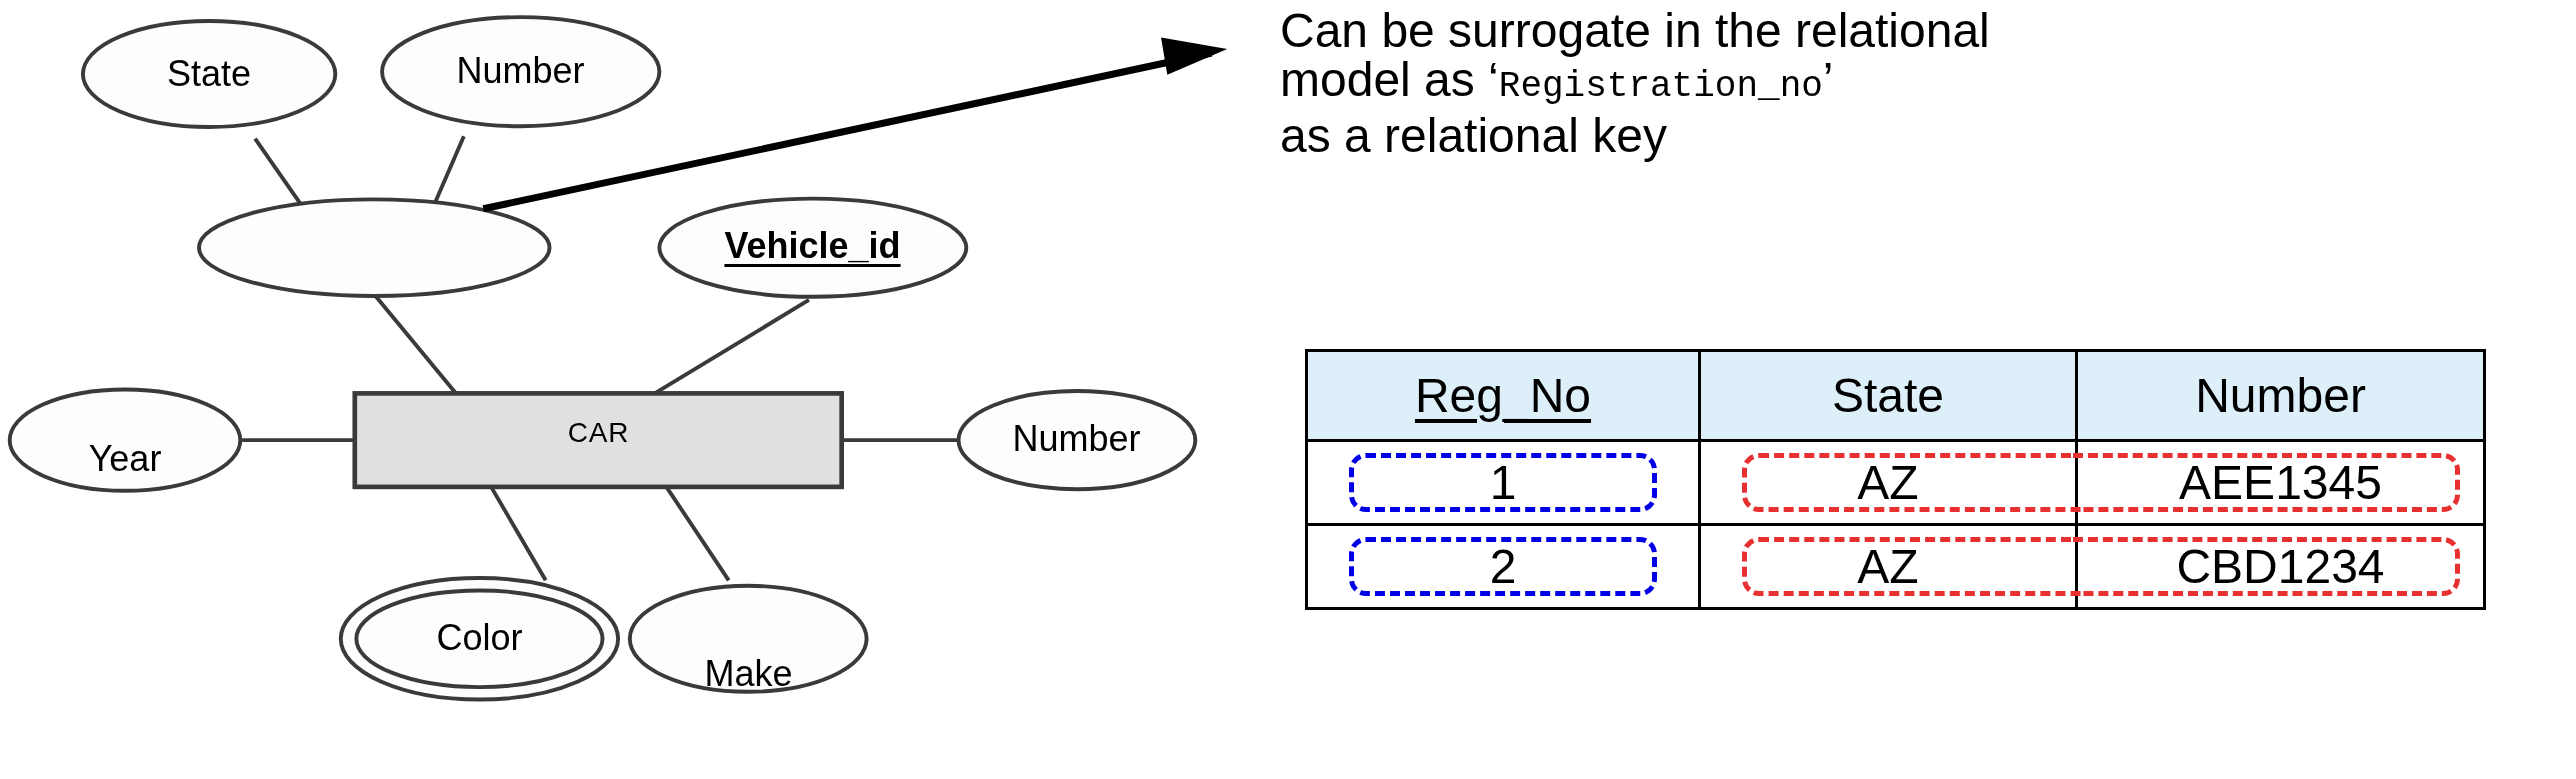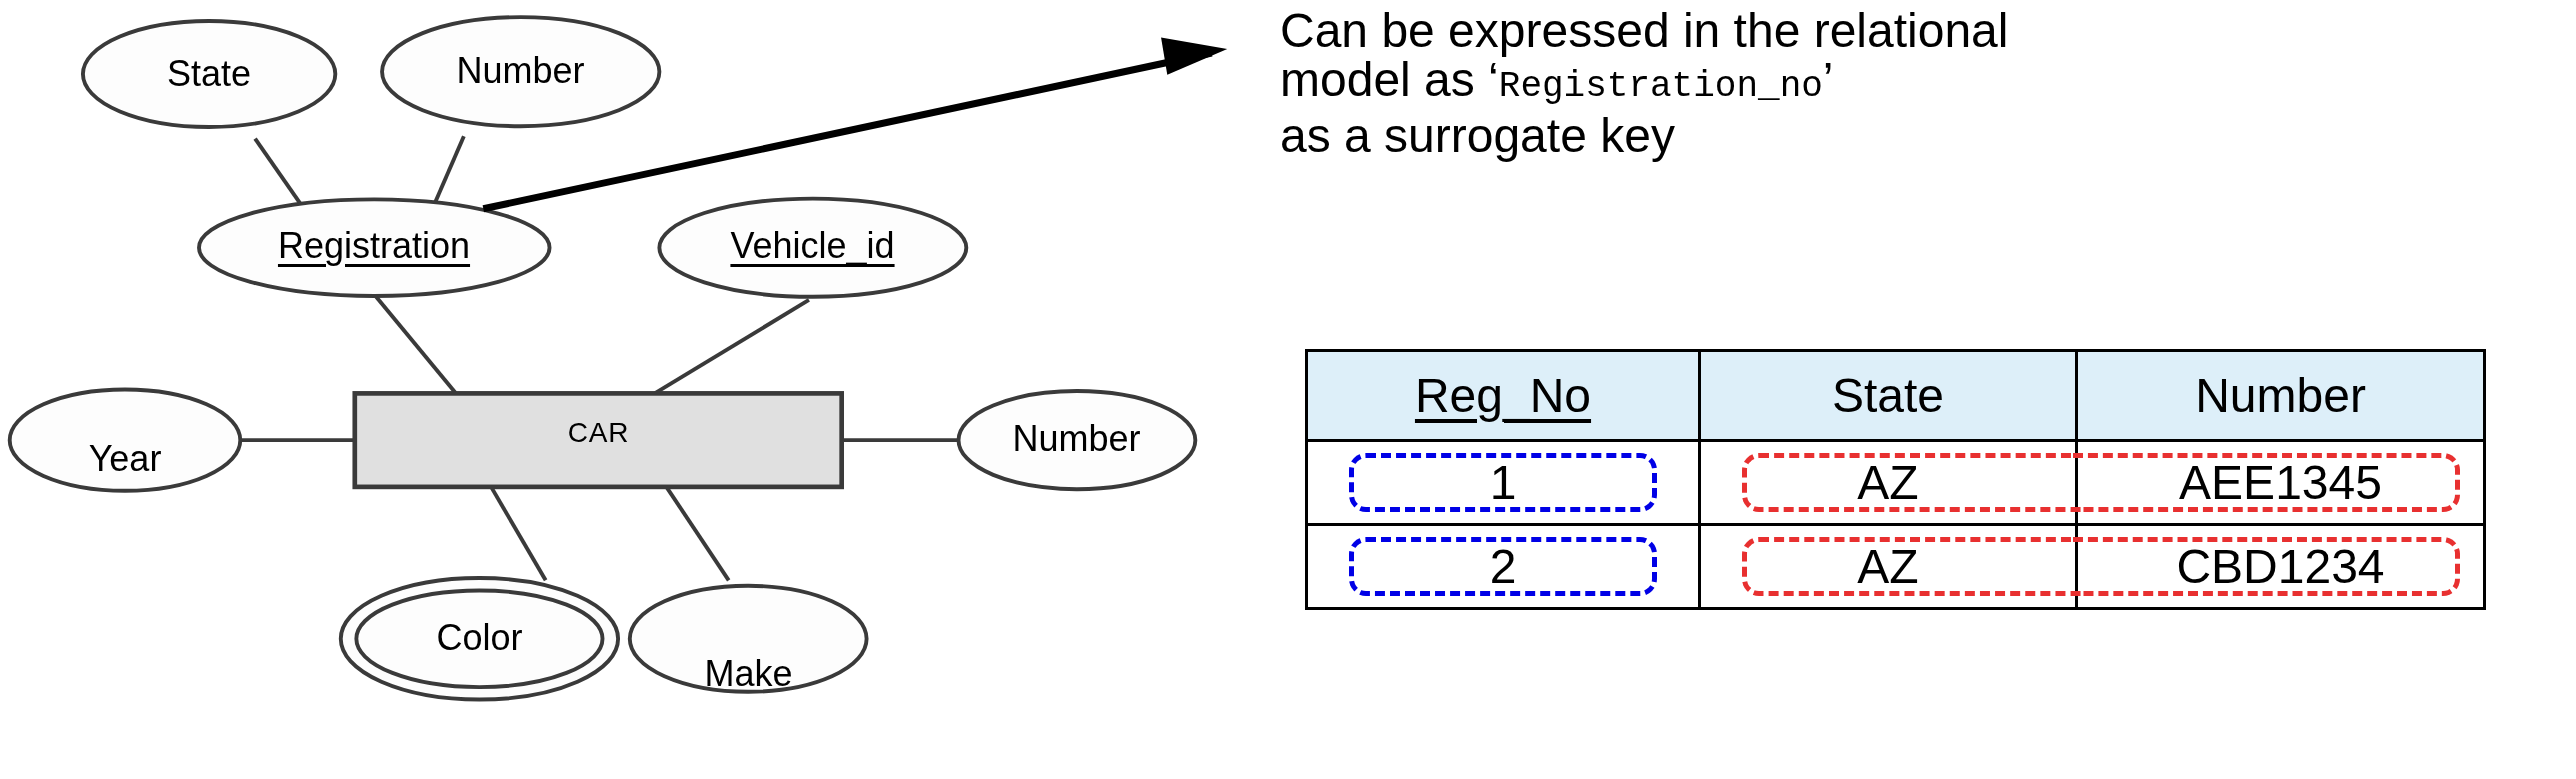--- a/index.html
+++ b/index.html
@@ -150,39 +150,38 @@
       <g>
         <line x1="620" y1="268" x2="1555" y2="68" stroke="#000" stroke-width="9"></line>
         <polygon points="1575,63 1490,48 1498,96" fill="#000"></polygon>
       </g>
     </svg>
 
     <div class="er-label attr" style="left:131px; top:56px; width:156px;">State</div>
 
     <div class="er-label attr" style="left:423px; top:53px; width:195px;">Number</div>
 
-    <div class="er-label attr key" style="left:218px; top:228px; width:312px;">Registration</div>
-
-    <div class="er-label attr key" style="left:672px; top:228px; width:281px;">Vehicle_id</div>
+
+    <div class="er-label attr key" style="left:672px; top:228px; width:281px;font-weight:bold;">Vehicle_id</div>
 
     <div class="er-label attr" style="left:47px; top:441px; width:156px;">Year</div>
 
     <div class="er-label attr" style="left:983px; top:421px; width:187px;">Number</div>
 
     <div class="er-label attr" style="left:386px; top:620px; width:187px;">Color</div>
 
     <div class="er-label attr" style="left:655px; top:620px; width:187px;margin-top:36px;">Make</div>
 
     <div class="er-label entity" style="left:355px; top:419px; width:487px;">CAR</div>
   </div>
 
   <div id="callout">
-    <div class="callout-line">Can be expressed in the relational</div>
+    <div class="callout-line">Can be surrogate in the relational</div>
     <div class="callout-line"><span>model as </span><span>‘</span><span class="mono">Registration_no</span><span>’</span></div>
-    <div class="callout-line">as a surrogate key</div>
+    <div class="callout-line">as a relational key</div>
   </div>
 
   <div id="rel-table-wrap">
     <table class="rel">
       <thead>
         <tr>
           <td class="c-reg">
             <span class="hdr-key">Reg_No</span>
           </td>
           <td class="c-state">

